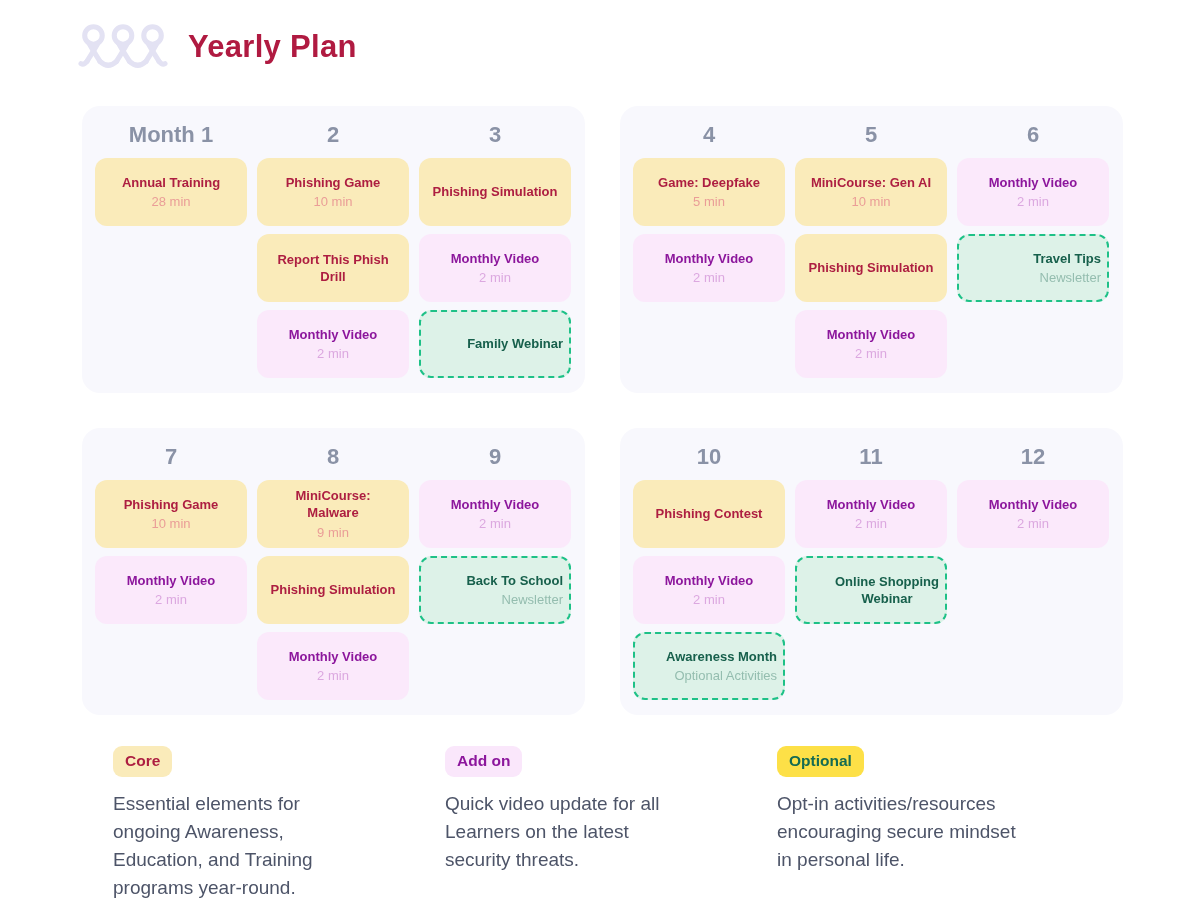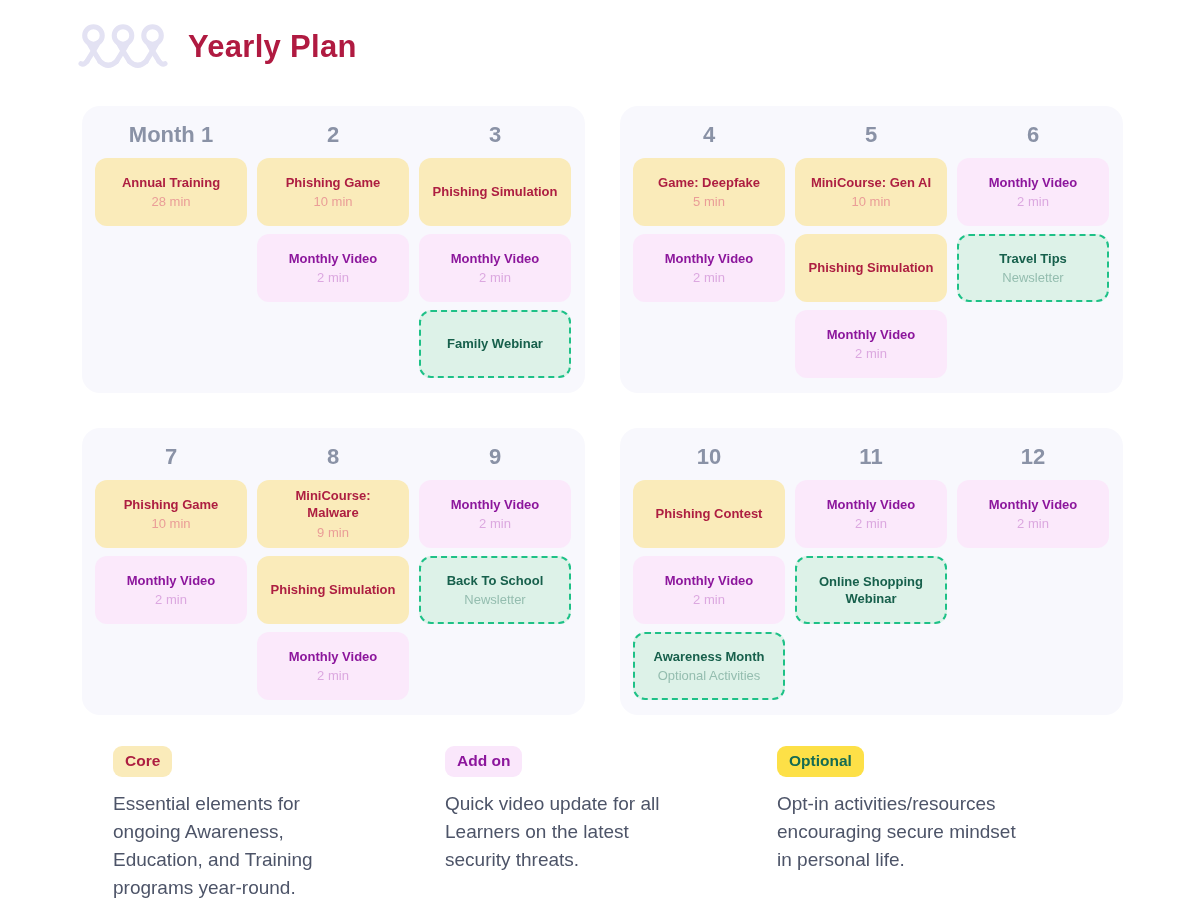--- a/index.html
+++ b/index.html
@@ -64,21 +64,21 @@
   .tile-subtitle { font-size: 13px; line-height: 1.25; }
 
   .tile.core     { background: #FAEBBA; }
   .tile.core .tile-title       { color: #AD1E41; }
   .tile.core .tile-subtitle    { color: #EA9D97; }
 
   .tile.addon    { background: #FBE9FB; }
   .tile.addon .tile-title      { color: #8C169C; }
   .tile.addon .tile-subtitle   { color: #DCA8E0; }
 
-  .tile.optional { background: #DDF2E8; border: 2px dashed #1EC187; }
+  .tile.optional { background: #DDF2E8; border: 2px dashed #1EC187; align-items: flex-end; }
   .tile.optional .tile-title   { color: #17604C; }
   .tile.optional .tile-subtitle{ color: #94BDAF; }
 
   
   .legend {
     position: absolute; top: 746px; left: 113px;
     display: grid;
     grid-template-columns: 332px 332px 332px;
   }
   .legend-tag {
@@ -132,20 +132,25 @@
   </div>
           </div>
   </div>
         <div class="month-col">
     <div class="month-label">2</div>
     <div class="tiles">
             <div class="tile core">
     <div class="tile-title">Phishing Game</div>
     <div class="tile-subtitle">10 min</div>
   </div>
+            <div class="tile core">
+    <div class="tile-title">Report This Phish
+Drill</div>
+
+  </div>
             <div class="tile addon">
     <div class="tile-title">Monthly Video</div>
     <div class="tile-subtitle">2 min</div>
   </div>
           </div>
   </div>
         <div class="month-col">
     <div class="month-label">3</div>
     <div class="tiles">
             <div class="tile core">

